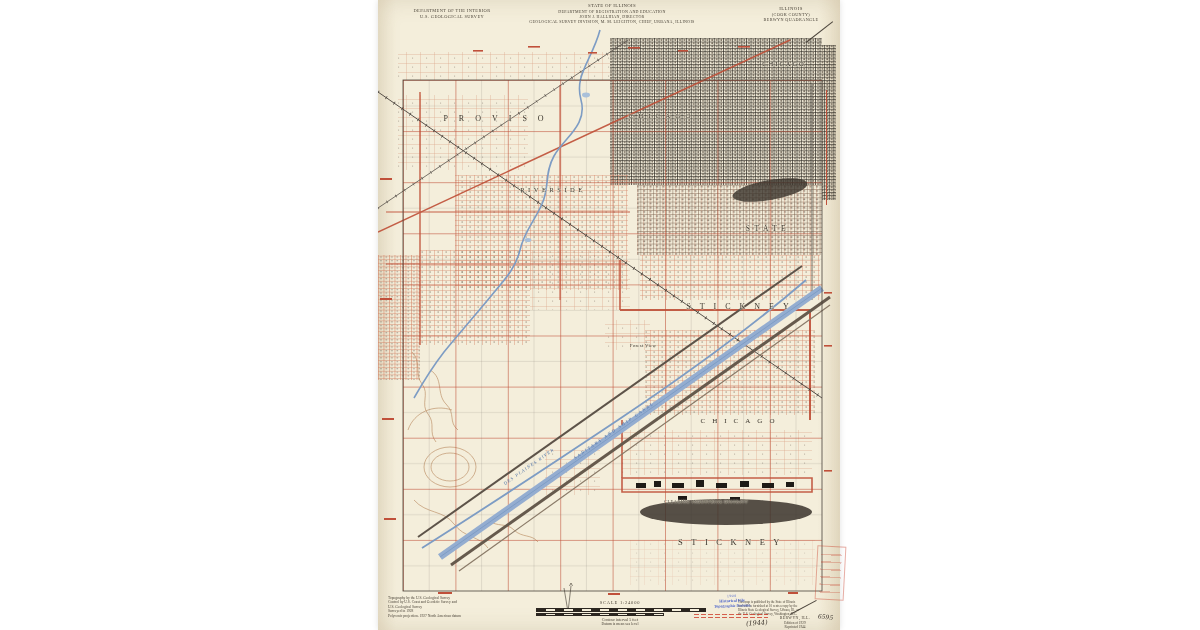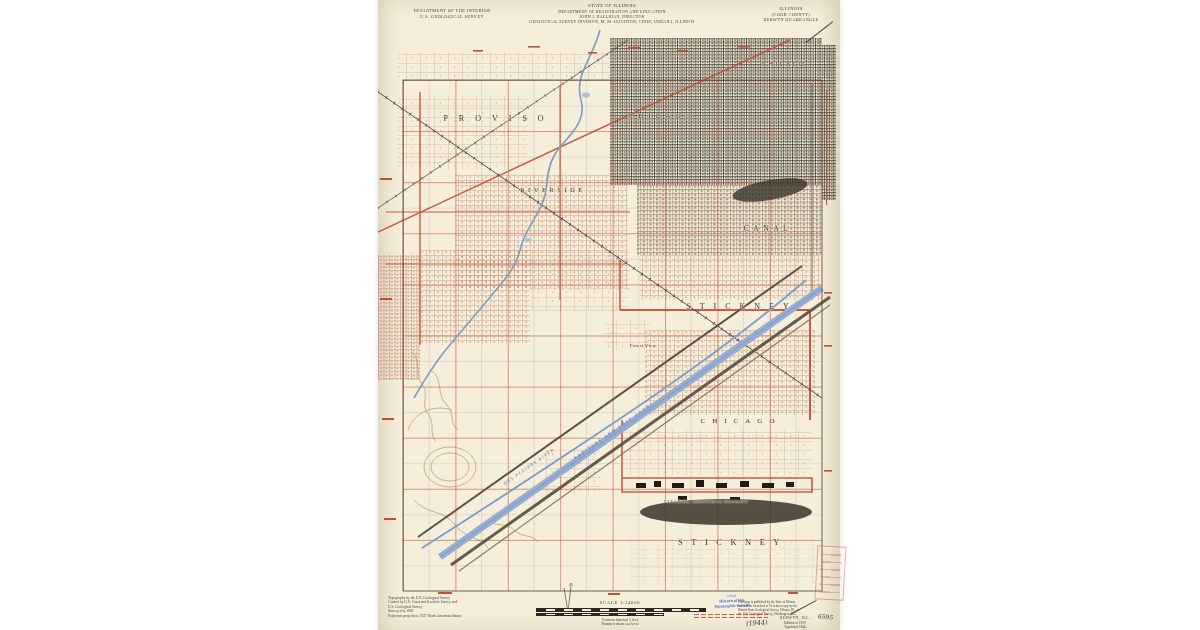--- a/index.html
+++ b/index.html
@@ -245,21 +245,21 @@
     <div id="hdr-right" class="tiny ctr">
       <div>ILLINOIS</div>
       <div>(COOK COUNTY)</div>
       <div>BERWYN QUADRANGLE</div>
     </div>
 
     <div class="mlbl" id="lbl-proviso">PROVISO</div>
     <div class="mlbl" id="lbl-berwyn">CHICAGO</div>
     <div class="mlbl" id="lbl-chi-top">CHICAGO</div>
     <div class="mlbl" id="lbl-riverside">RIVERSIDE</div>
-    <div class="mlbl" id="lbl-cicero">CANAL</div>
+    <div class="mlbl" id="lbl-cicero">STATE</div>
     <div class="mlbl" id="lbl-stickney1">STICKNEY</div>
     <div class="mlbl" id="lbl-forest">Forest View</div>
     <div class="mlbl" id="lbl-chi-mid">CHICAGO</div>
     <div class="mlbl" id="lbl-clearing">CLEARING INDUSTRIAL DISTRICT</div>
     <div class="mlbl" id="lbl-stickney2">STICKNEY</div>
     <div class="wlbl" id="lbl-river">DES PLAINES RIVER</div>
     <div class="wlbl" id="lbl-canal">SANITARY AND SHIP CANAL</div>
 
     <div id="credits" class="tiny">
       <div>Topography by the U.S. Geological Survey</div>

